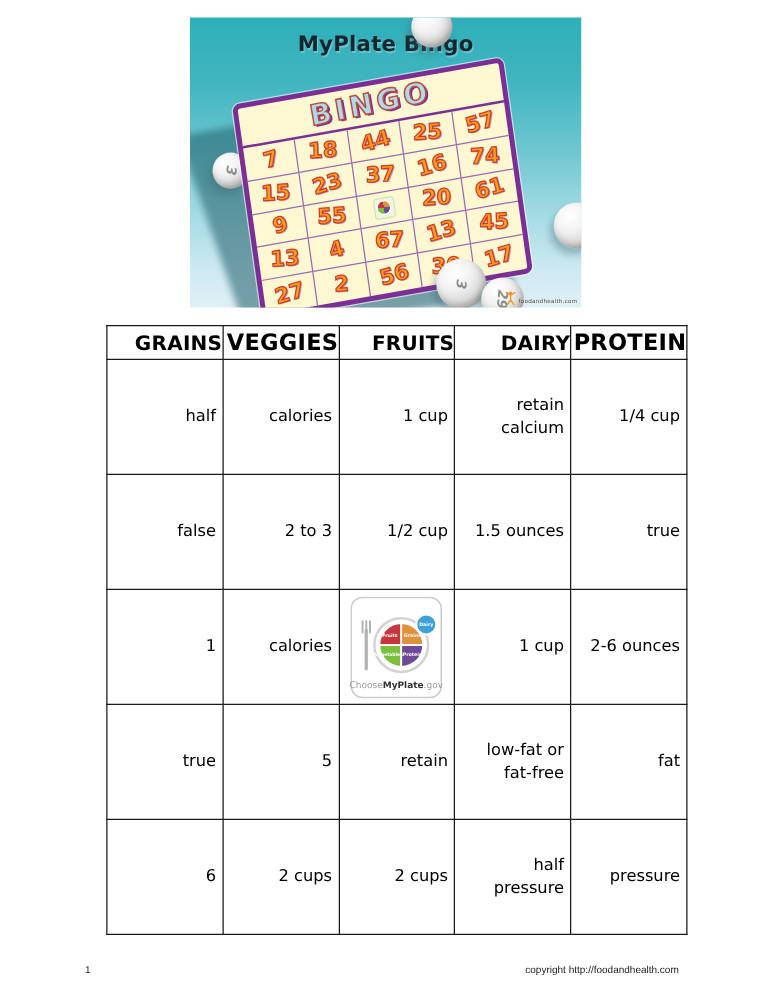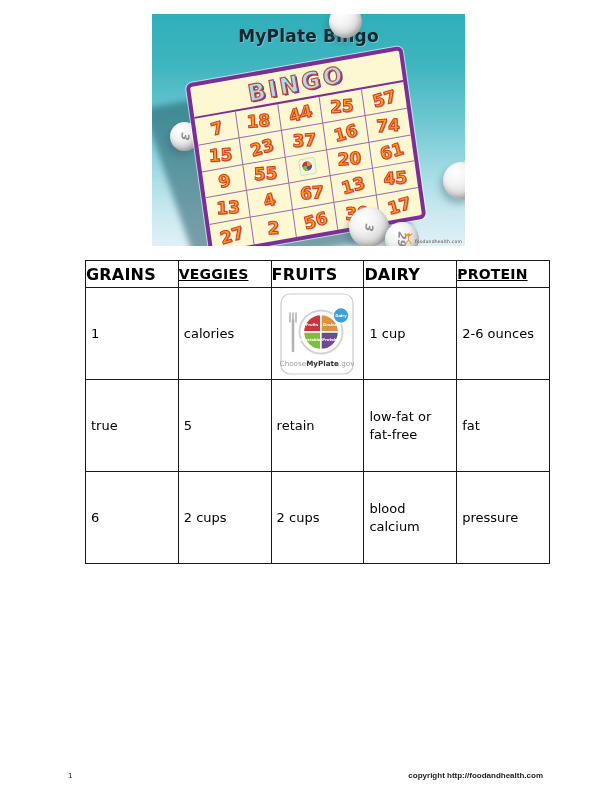--- a/index.html
+++ b/index.html
@@ -76,34 +76,34 @@
   }
   .brand-mark .fig { width:9px; height:11px; }
   .brand-mark .brand-text { font-size:4.5px; color:#5b4a3a; letter-spacing:.2px; }
 
   
   .sheet-table {
     position:absolute; left:85px; top:260px; width:465px;
     border-collapse:collapse; table-layout:fixed;
   }
   .sheet-table th, .sheet-table td {
-    border:1px solid #1a1a1a; text-align:left; vertical-align:middle;
+    border:1px solid #1a1a1a; text-align:right; vertical-align:middle;
     font-family:"DejaVu Sans", sans-serif; color:#000;margin-top:28px;
   }
   .sheet-table th { height:27px; font-size:16px; font-weight:bold; letter-spacing:.2px; }
-  .sheet-table th:nth-child(2), .sheet-table th:nth-child(5) { font-size:14px;text-decoration:underline; }
+  .sheet-table th:nth-child(2), .sheet-table th:nth-child(5) { font-size:18px; }
   .sheet-table td { height:92px; font-size:13px; line-height:1.35; padding:0 5px; }
   .logo-cell { padding:0 !important; }
   .myplate-svg { display:block; margin:0 auto; }
 
   
   .footer-page-num { position:absolute; left:68px; top:771px; font-size:8px; color:#222;
     font-family:"Liberation Sans", sans-serif; }
   .footer-copyright { position:absolute; right:69px; top:771px; font-size:8px; color:#222;
-    font-family:"Liberation Sans", sans-serif;font-weight:bold; }
+    font-family:"Liberation Sans", sans-serif; }
 </style>
 </head>
 <body>
 
 <div class="page">
 
   <div class="hero">
     <div class="hero-title">MyPlate Bingo</div>
 
     <div class="card-shadow"></div>
@@ -228,20 +228,34 @@
     <thead>
       <tr>
         <th>GRAINS</th>
         <th>VEGGIES</th>
         <th>FRUITS</th>
         <th>DAIRY</th>
         <th>PROTEIN</th>
       </tr>
     </thead>
     <tbody>
+      <tr>
+        <td>half</td>
+        <td>calories</td>
+        <td>1 cup</td>
+        <td>retain calcium</td>
+        <td>1/4 cup</td>
+      </tr>
+      <tr>
+        <td>false</td>
+        <td>2 to 3</td>
+        <td>1/2 cup</td>
+        <td>1.5 ounces</td>
+        <td>true</td>
+      </tr>
       <tr>
         <td>1</td>
         <td>calories</td>
         <td class="logo-cell">
           <svg class="myplate-svg" width="74" height="82" viewBox="0 0 74 82">
             <rect x="1" y="1" width="72" height="80" rx="9" fill="#ffffff" stroke="#cccccc" stroke-width="1.2"></rect>
             <g>
               <path d="M10 20 v9 M13 20 v9 M16 20 v9" stroke="#b3b3b3" stroke-width="1.6" fill="none" stroke-linecap="round"></path>
               <path d="M13 27 v31" stroke="#b3b3b3" stroke-width="2.6" stroke-linecap="round"></path>
             </g>
@@ -268,21 +282,21 @@
         <td>true</td>
         <td>5</td>
         <td>retain</td>
         <td>low-fat or fat-free</td>
         <td>fat</td>
       </tr>
       <tr>
         <td>6</td>
         <td>2 cups</td>
         <td>2 cups</td>
-        <td>blood calcium</td>
+        <td>half pressure</td>
         <td>pressure</td>
       </tr>
     </tbody>
   </table>
 
   <div class="footer-page-num">1</div>
   <div class="footer-copyright">copyright http://foodandhealth.com</div>
 
 </div>
 

